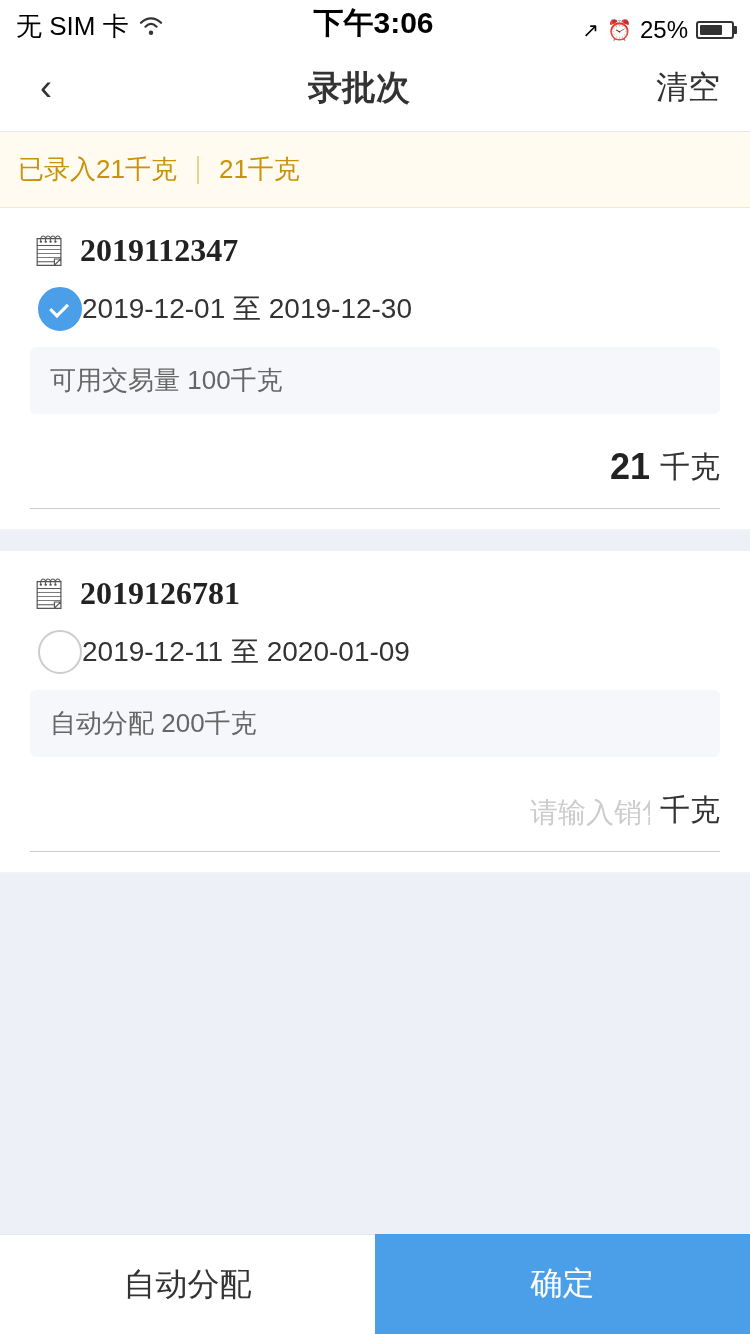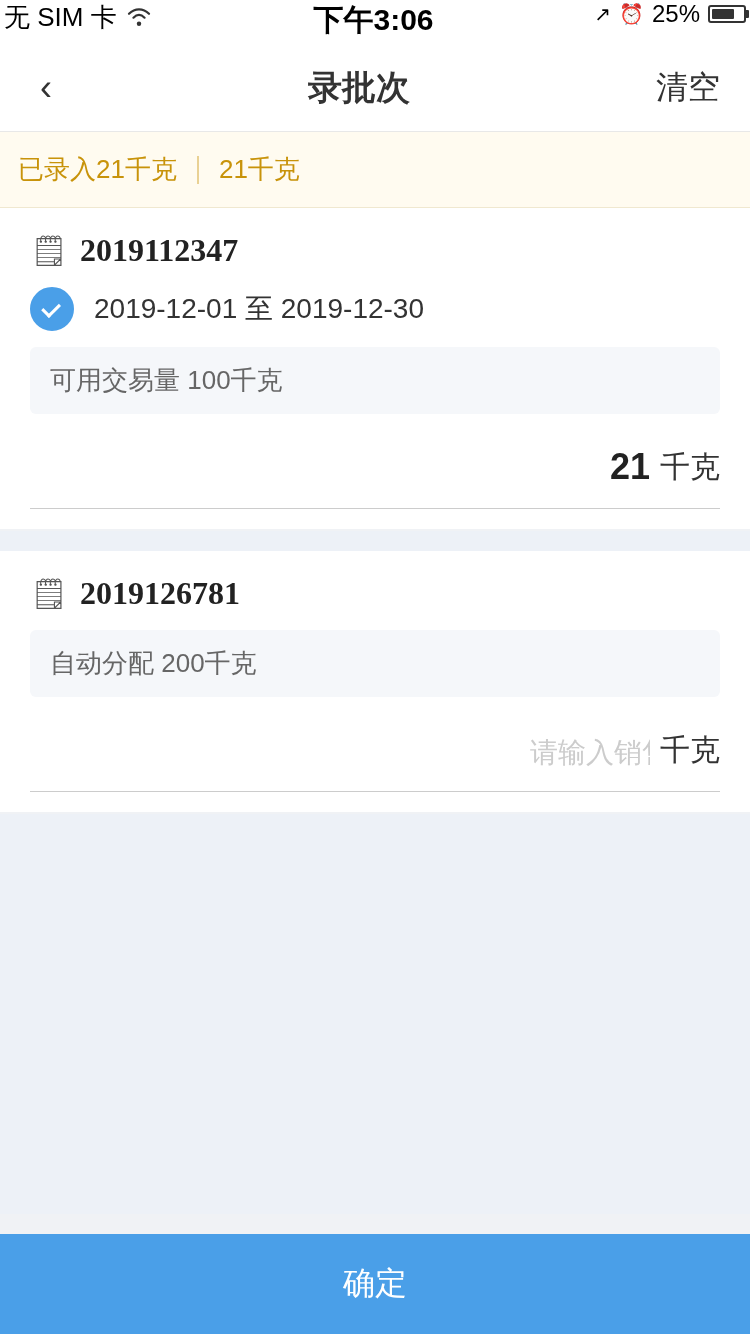--- a/index.html
+++ b/index.html
@@ -10,24 +10,24 @@
       min-height: 1334px;
       font-family: -apple-system, "PingFang SC", "Helvetica Neue", Arial, sans-serif;
       background: #f0f2f5;
       overflow-x: hidden;
     }
 
     
     .status-bar {
       display: flex;
       justify-content: space-between;
-      align-items: flex-start;
+      align-items: flex-end;
       height: 44px;
       background: #fff;
-      padding: 0 4px;
+      padding: 0 16px;
       font-size: 28px;
     }
     .status-left {
       display: flex;
       align-items: center;
       gap: 8px;
       font-size: 26px;
       font-weight: 500;
     }
     .status-center {
@@ -133,22 +133,22 @@
     }
     .batch-id {
       font-size: 32px;
       font-weight: 600;
       color: #222;
       font-family: Liberation Serif, serif;
     }
     .batch-row {
       display: flex;
       align-items: center;
-      padding: 8px 30px 8px 30px;
-      gap: 20px;
+      padding: 8px 30px 8px 38px;
+      gap: 0;
     }
     .radio-circle {
       width: 44px;
       height: 44px;
       border-radius: 50%;
       border: 2px solid #ccc;
       background: #fff;
       display: flex;
       align-items: center;
       justify-content: center;
@@ -317,28 +317,35 @@
   <div style="height:20px;"></div>
 </div>
 
 <div class="section-separator"></div>
 
 <div class="batch-card">
   <div class="batch-header">
     <span class="batch-icon">🗒</span>
     <span class="batch-id">2019126781</span>
   </div>
+  <div class="batch-row">
+    <div class="radio-circle"></div>
+    <span class="batch-date">2019-12-11 至 2020-01-09</span>
+  </div>
   <div class="batch-available">自动分配 200千克</div>
   <div class="quantity-row">
     <input class="quantity-input" type="text" value="" placeholder="请输入销售数量" style="">
     <span class="quantity-unit">千克</span>
   </div>
   <div class="quantity-underline"></div>
   <div style="height:20px;"></div>
 </div>
 
 <div class="bottom-area" style="height: 380px;"></div>
 
 <div class="footer">
+  <button class="footer-btn-left">
+    <span>自动分配</span>
+  </button>
   <button class="footer-btn-right">
     <span>确定</span>
   </button>
 </div>
 
 </body></html>

